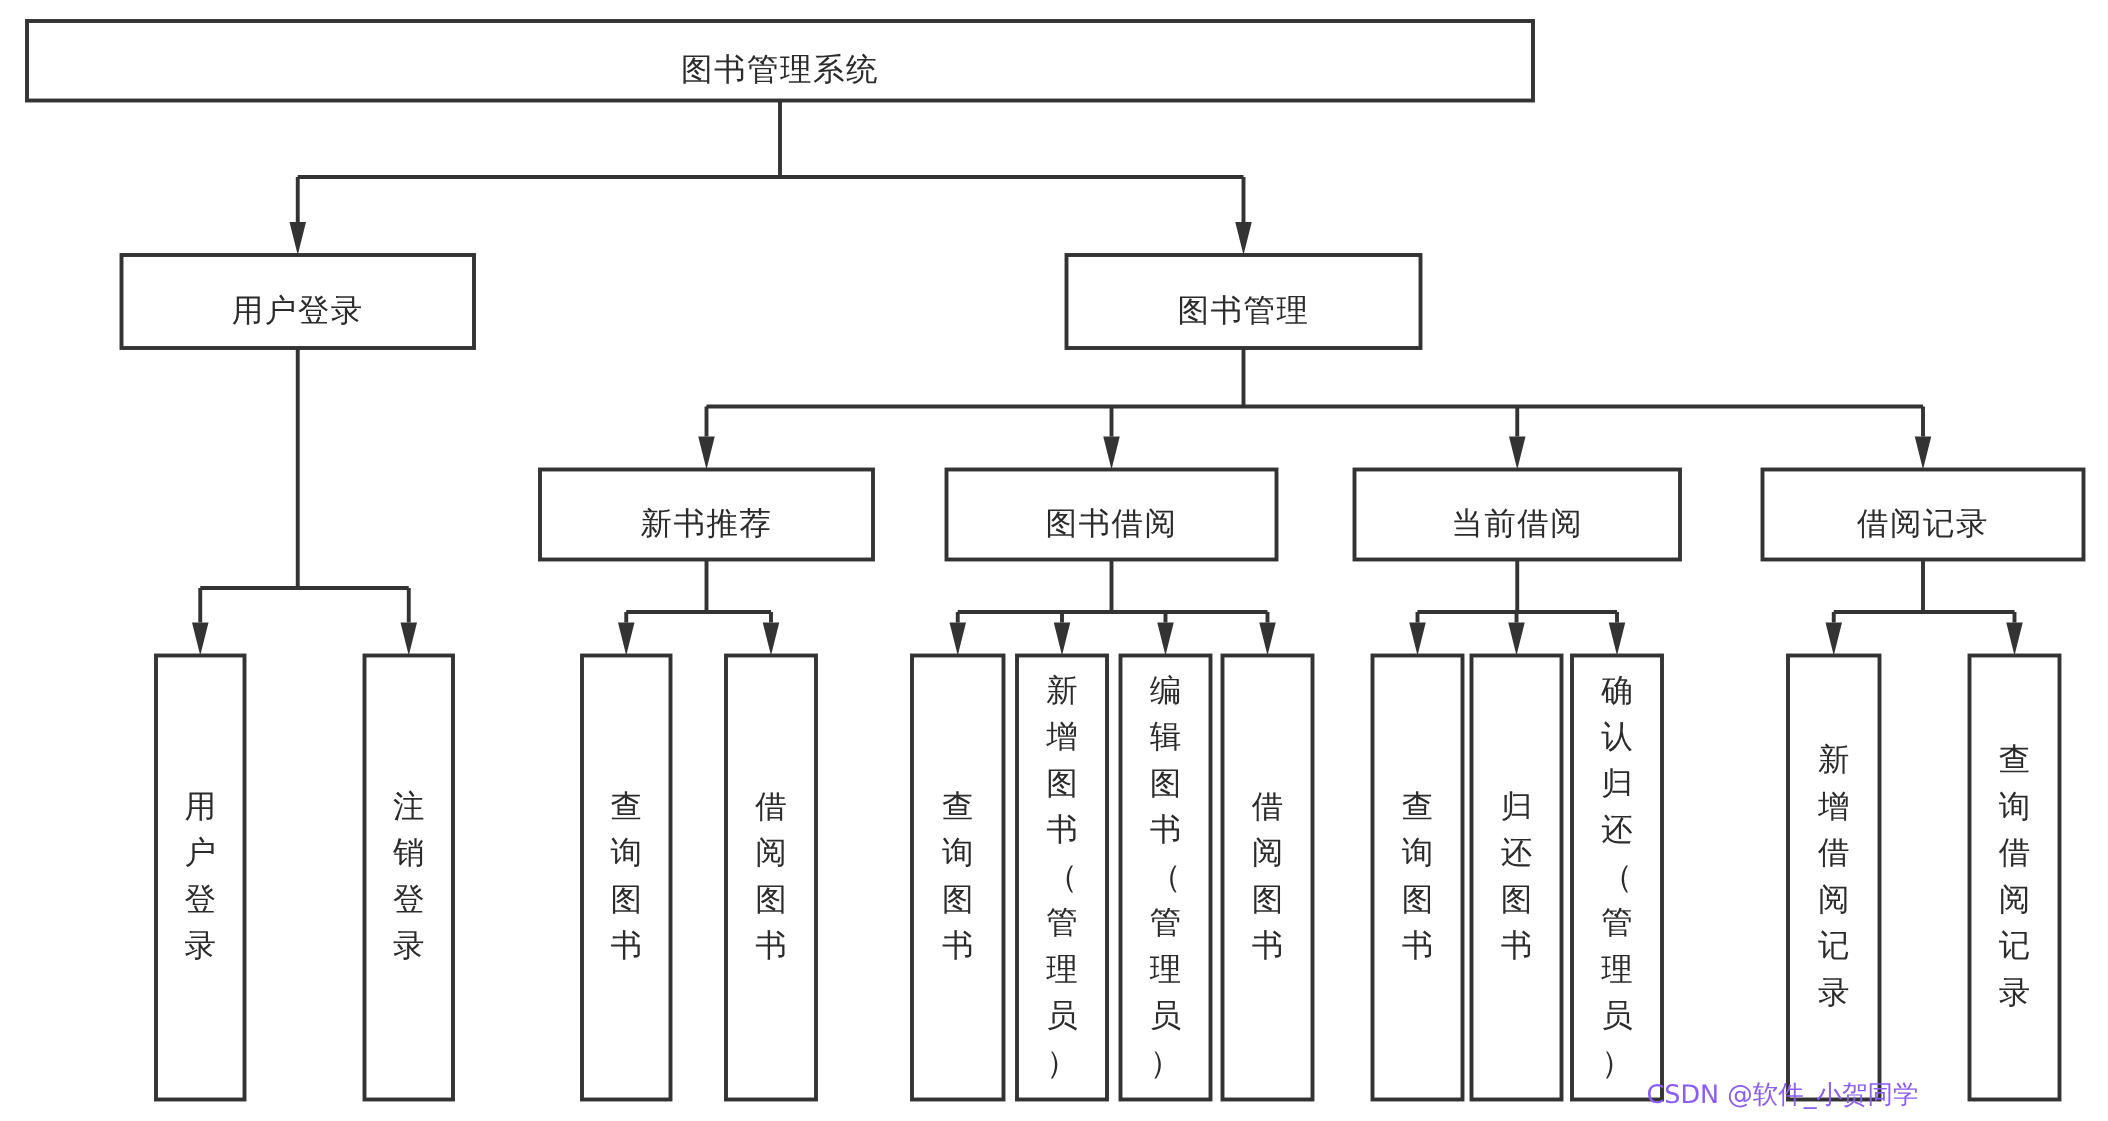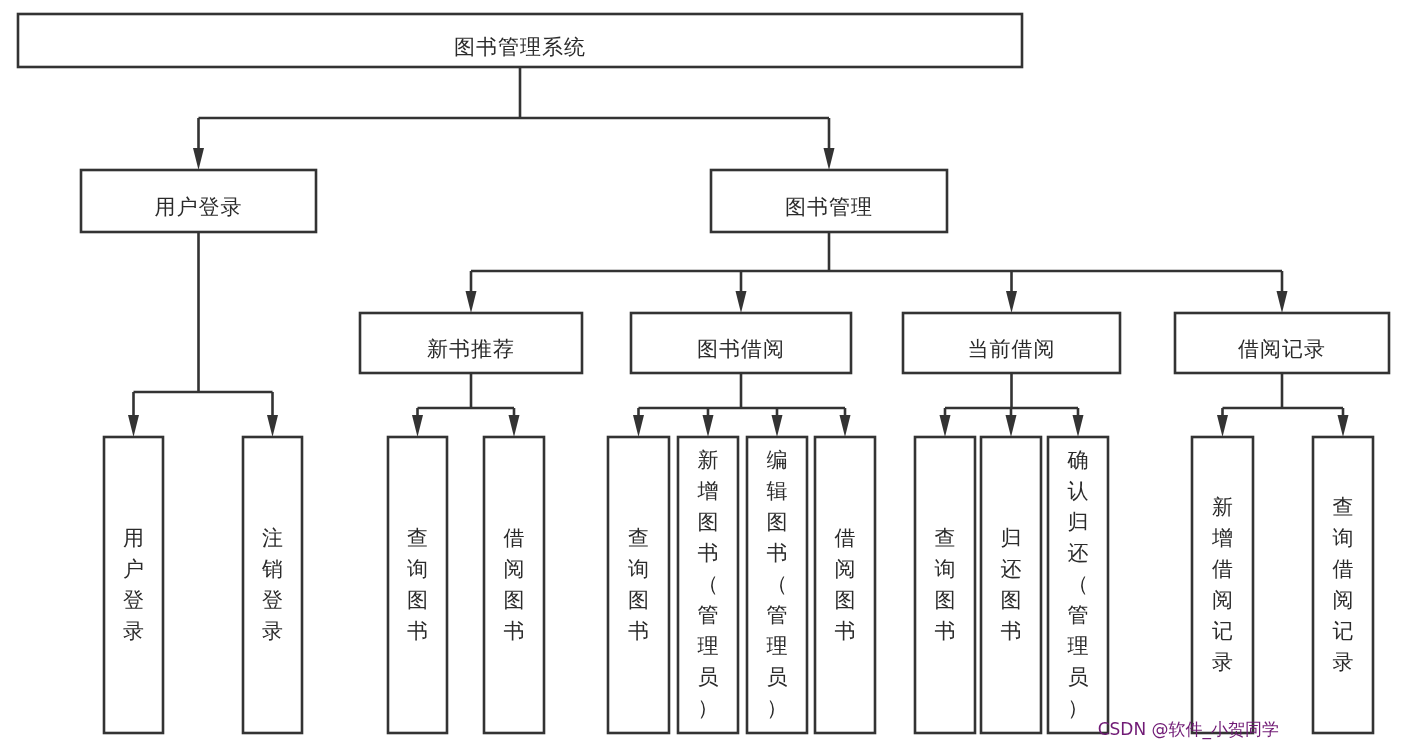--- a/index.html
+++ b/index.html
@@ -48,21 +48,21 @@
   .arrow-head {
     fill: #333333;
     stroke: none;
   }
   .watermark {
     position: absolute;
     right: 8px;
     bottom: 6px;
     font-family: "DejaVu Sans", "Liberation Sans", sans-serif;
     font-size: 17px;
-    color: #701a75;
+    color: #8b5cf6;
     white-space: nowrap;
     user-select: none;
   }
 </style>
 </head>
 <body>
 
 <div id="diagram-root">
   <svg id="tree-svg" viewBox="0 0 1405 747" xmlns="http://www.w3.org/2000/svg">
     <defs>

